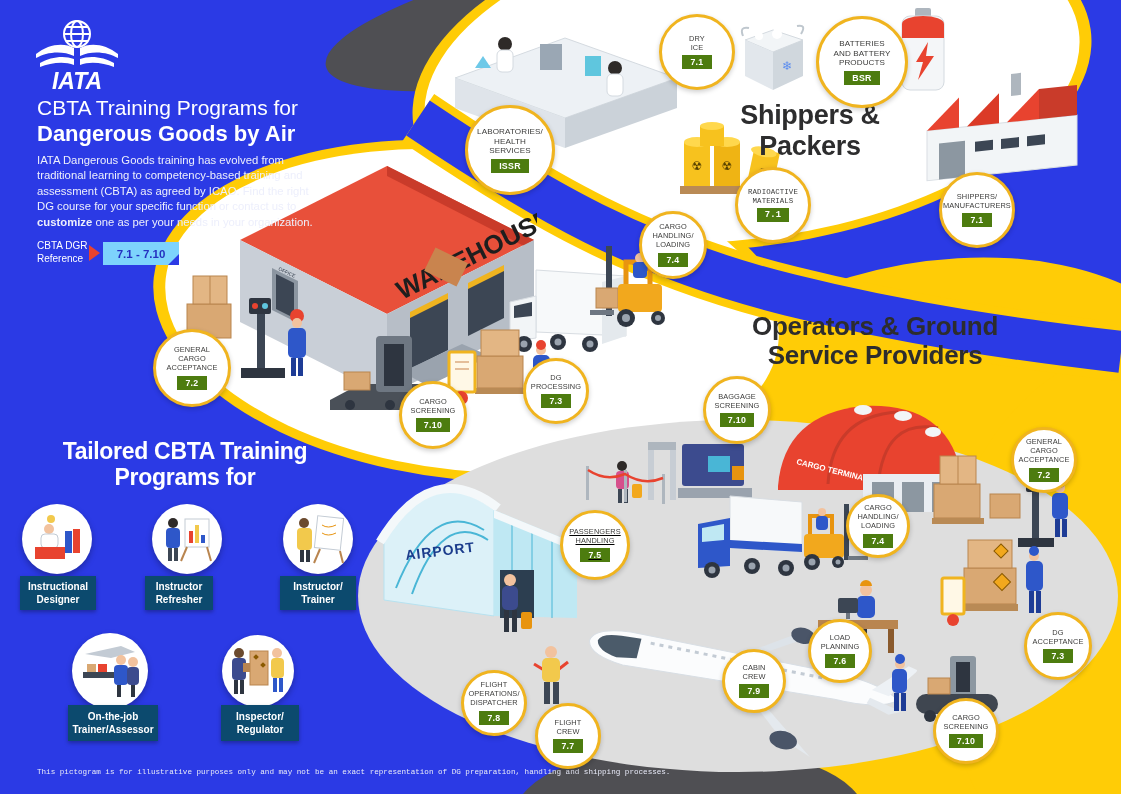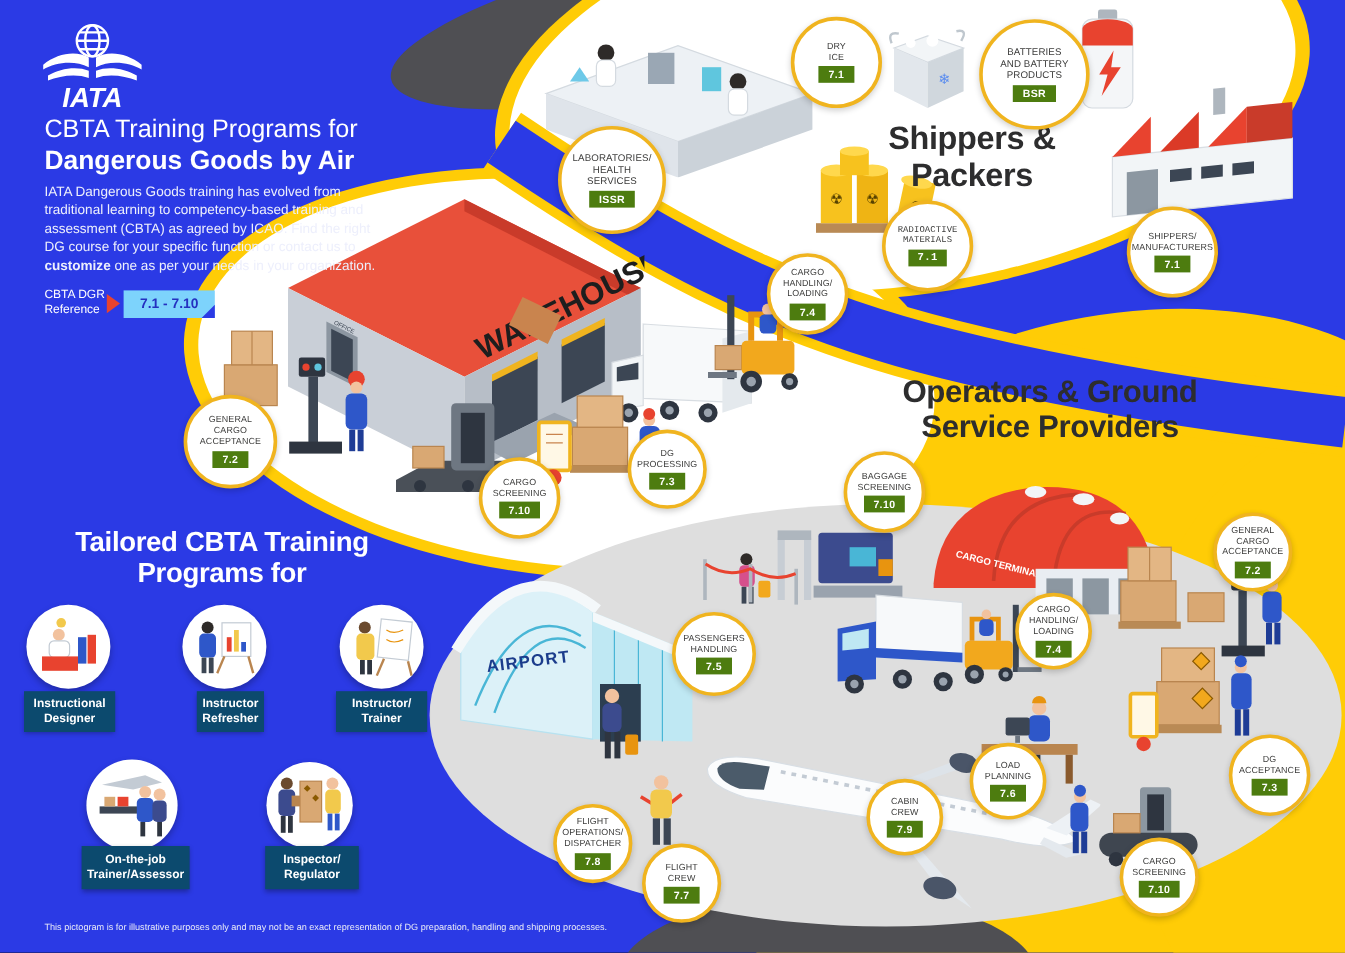--- a/index.html
+++ b/index.html
@@ -24,21 +24,21 @@
   .title1{position:absolute;left:37px;top:96px;z-index:8;color:#fff;font-size:21px;font-weight:400;}
   .title2{position:absolute;left:37px;top:121px;z-index:8;color:#fff;font-size:22px;font-weight:700;}
   .intro{position:absolute;left:37px;top:153px;width:278px;z-index:8;color:#EDEFFC;font-size:11.3px;line-height:1.37;margin:0;}
   .ref-label{position:absolute;left:37px;top:240px;z-index:8;color:#fff;font-size:10px;line-height:1.25;white-space:pre-line;}
   .ref-arrow{position:absolute;left:89px;top:245px;z-index:8;width:0;height:0;
              border-top:8px solid transparent;border-bottom:8px solid transparent;border-left:11px solid #E8432F;}
   .ref-box{position:absolute;left:103px;top:242px;width:76px;height:23px;z-index:8;background:#7dd3fc;
            display:flex;align-items:center;justify-content:center;color:#2430C0;font-weight:700;font-size:11.5px;}
   .ref-fold{position:absolute;right:0;bottom:0;width:0;height:0;
             border-bottom:11px solid #2B3AE5;border-left:11px solid transparent;}
-  .disclaimer{position:absolute;left:37px;top:768px;z-index:8;color:#E8EAF8;font-size:7.6px;}
+  .disclaimer{position:absolute;left:37px;top:768px;z-index:8;color:#E8EAF8;font-size:7.6px;font-family:Liberation Mono, monospace;}
   
   .role-circle{position:absolute;z-index:8;background:#fff;border-radius:50%;
                box-shadow:0 3px 6px rgba(0,0,0,.28);display:flex;align-items:center;justify-content:center;}
   .role-label{position:absolute;z-index:8;background:#0c4a6e;color:#fff;font-weight:700;font-size:10px;
               line-height:1.3;display:flex;align-items:center;justify-content:center;text-align:center;
               white-space:pre-line;box-shadow:0 2px 4px rgba(0,0,0,.3);padding:2px 3px;box-sizing:border-box;}
 </style>
 </head>
 <body>
 
@@ -469,21 +469,21 @@
       <rect x="4" y="37" width="4" height="14" fill="#2E3540"></rect>
         <rect x="10" y="37" width="4" height="14" fill="#2E3540"></rect>
       <circle cx="47" cy="10" r="5" fill="#F2C29E"></circle>
       <rect x="41" y="15" width="13" height="20" rx="4" fill="#F2C94C"></rect>
       <rect x="43" y="35" width="4" height="14" fill="#2E57C9"></rect>
         <rect x="49" y="35" width="4" height="14" fill="#2E57C9"></rect>
     </svg>
   </div>
   <div class="role-label" style="left:20px;top:576px;width:76px;height:34px;">Instructional
 Designer</div>
-  <div class="role-label" style="left:164px;top:576px;width:56px;height:34px;text-align:right;">Instructor
+  <div class="role-label" style="left:145px;top:576px;width:68px;height:34px;text-align:right;">Instructor
 Refresher</div>
   <div class="role-label" style="left:280px;top:576px;width:76px;height:34px;">Instructor/
 Trainer</div>
   <div class="role-label" style="left:68px;top:705px;width:90px;height:36px;">On-the-job
 Trainer/Assessor</div>
   <div class="role-label" style="left:221px;top:705px;width:78px;height:36px;">Inspector/
 Regulator</div>
 
   <div class="badge" style="left:659px;top:14px;width:76px;height:76px;">
     <span class="b-label">DRY
@@ -532,21 +532,21 @@
   <div class="badge" style="left:523px;top:358px;width:66px;height:66px;">
     <span class="b-label">DG
 PROCESSING</span>
     <span class="b-code">7.3</span>
   </div>
   <div class="badge" style="left:703px;top:376px;width:68px;height:68px;">
     <span class="b-label">BAGGAGE
 SCREENING</span>
     <span class="b-code">7.10</span>
   </div>
-  <div class="badge" style="left:560px;top:510px;width:70px;height:70px;">
+  <div class="badge" style="left:560px;top:510px;width:70px;height:70px;text-decoration:underline;">
     <span class="b-label">PASSENGERS
 HANDLING</span>
     <span class="b-code">7.5</span>
   </div>
   <div class="badge" style="left:1011px;top:427px;width:66px;height:66px;">
     <span class="b-label">GENERAL
 CARGO
 ACCEPTANCE</span>
     <span class="b-code">7.2</span>
   </div>

